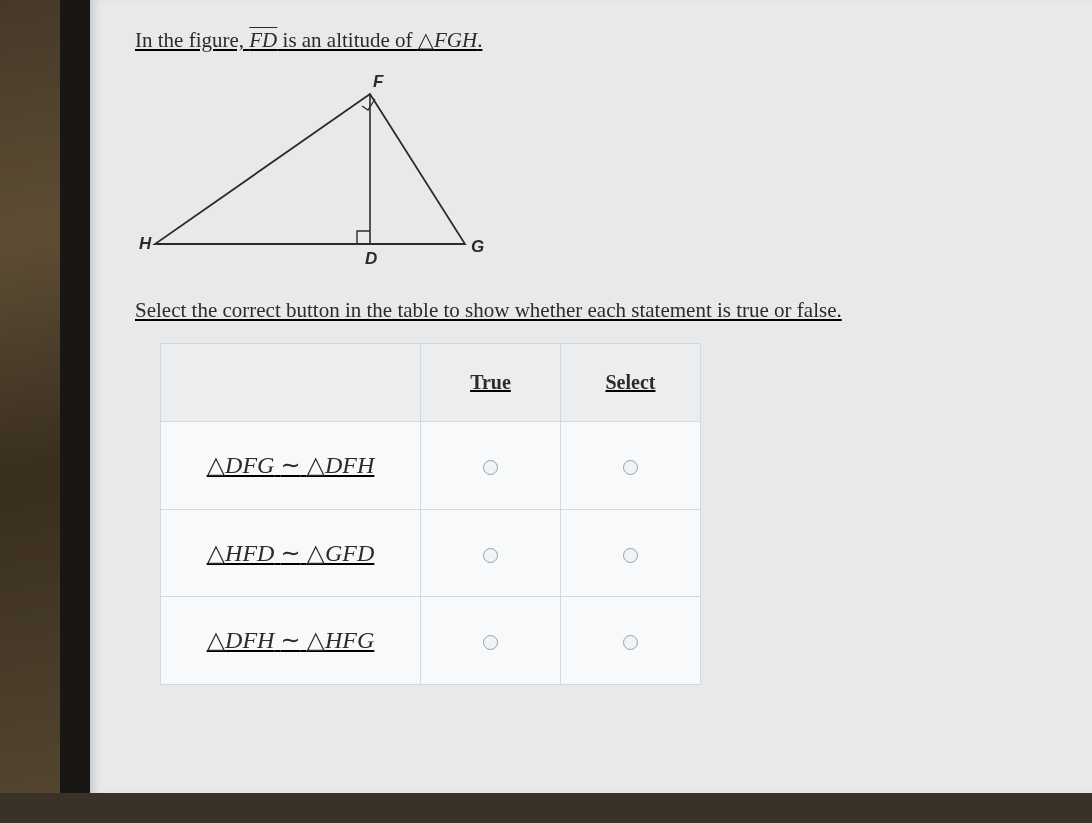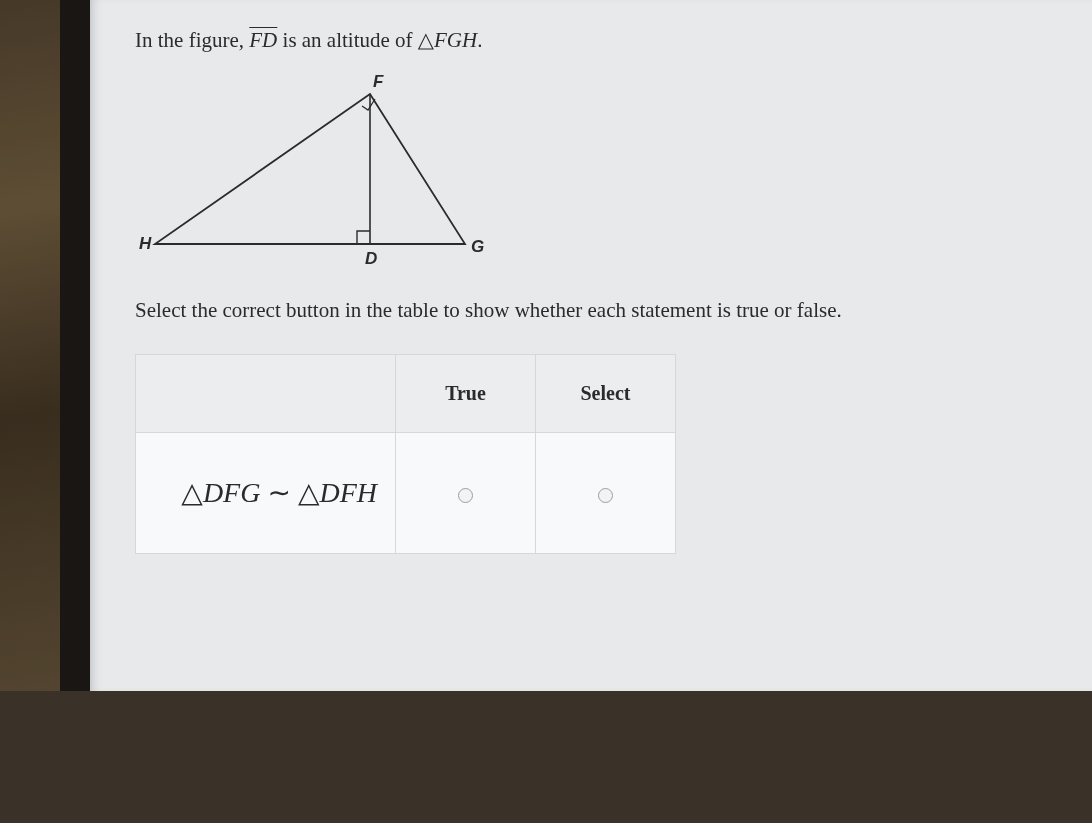--- a/index.html
+++ b/index.html
@@ -7,22 +7,23 @@
     margin: 0;
     padding: 0;
     width: 1092px;
     height: 823px;
     font-family: Georgia, 'Times New Roman', serif;
     background: #3a3228;
     overflow: hidden;
   }
   .outer {
     width: 1092px;
-    height: 691px;
+    height: 793px;
     display: flex;
+    text-decoration: underline;
   }
   .left-strip {
     width: 60px;
     height: 100%;
     background: linear-gradient(170deg, #6b5a44 0%, #8a7555 30%, #5a4b38 60%, #7c6a4e 100%);
     filter: brightness(0.7) contrast(1.1);
   }
   .dark-bar {
     width: 30px;
     height: 100%;
@@ -49,45 +50,46 @@
     text-decoration: overline;
     text-decoration-thickness: 1.4px;
   }
   .tri-symbol {
     font-family: 'Times New Roman', serif;
   }
   .figure-wrap {
     margin: 4px 0 26px 0;
   }
   .instruction {
-    margin-bottom: 28px;
+    margin-bottom: 17px;
   }
   table.tf {
     border-collapse: collapse;
     background: #a3a3a3;
     box-shadow: 0 0 0 1px #d5d8da inset;
+    margin-left: 25px;
   }
   table.tf th, table.tf td {
     border: 1px solid #d5d8da;
     text-align: center;
     vertical-align: middle;
   }
   table.tf th {
     background: #ebedee;
     font-weight: bold;
     font-family: Georgia, serif;
     font-size: 20px;
     padding: 24px 10px;
   }
   table.tf th.first { width: 260px; }
   table.tf th.opt { width: 140px; }
   table.tf td.stmt {
-    text-align: right;
-    padding: 40px 18px;
-    font-size: 28px;
+    text-align: center;
+    padding: 26px 18px;
+    font-size: 24px;
     font-family: 'Times New Roman', serif;
     background: #f8f9fa;
   }
   table.tf td.opt {
     background: #f8f9fa;
     padding: 26px 10px;
   }
   .radio-dot {
     display: inline-block;
     width: 15px;
@@ -149,17 +151,35 @@
       <tbody>
         <tr>
           <td class="stmt">
             <span class="tri-symbol">△</span><span class="math-it">DFG</span>
             <span>∼</span>
             <span class="tri-symbol">△</span><span class="math-it">DFH</span>
           </td>
           <td class="opt"><span class="radio-dot"></span></td>
           <td class="opt"><span class="radio-dot"></span></td>
         </tr>
+        <tr>
+          <td class="stmt">
+            <span class="tri-symbol">△</span><span class="math-it">HFD</span>
+            <span>∼</span>
+            <span class="tri-symbol">△</span><span class="math-it">GFD</span>
+          </td>
+          <td class="opt"><span class="radio-dot"></span></td>
+          <td class="opt"><span class="radio-dot"></span></td>
+        </tr>
+        <tr>
+          <td class="stmt">
+            <span class="tri-symbol">△</span><span class="math-it">DFH</span>
+            <span>∼</span>
+            <span class="tri-symbol">△</span><span class="math-it">HFG</span>
+          </td>
+          <td class="opt"><span class="radio-dot"></span></td>
+          <td class="opt"><span class="radio-dot"></span></td>
+        </tr>
       </tbody>
     </table>
 
   </div>
 </div>
 
 </body></html>

